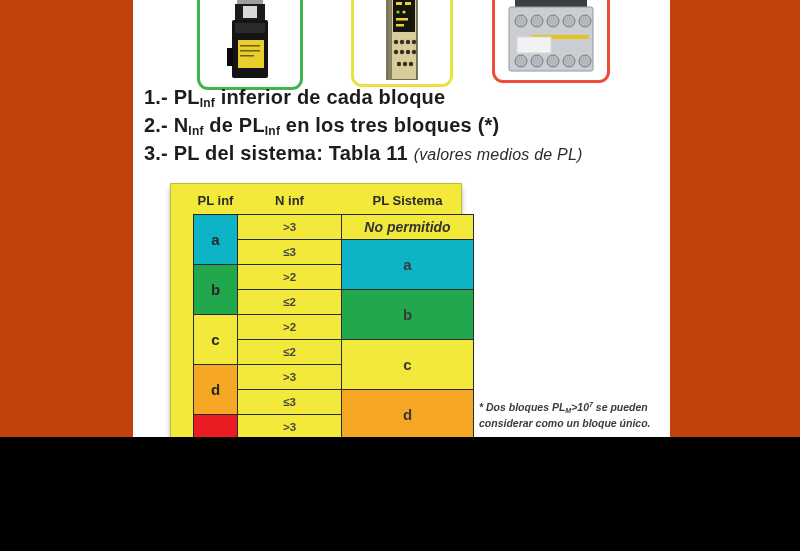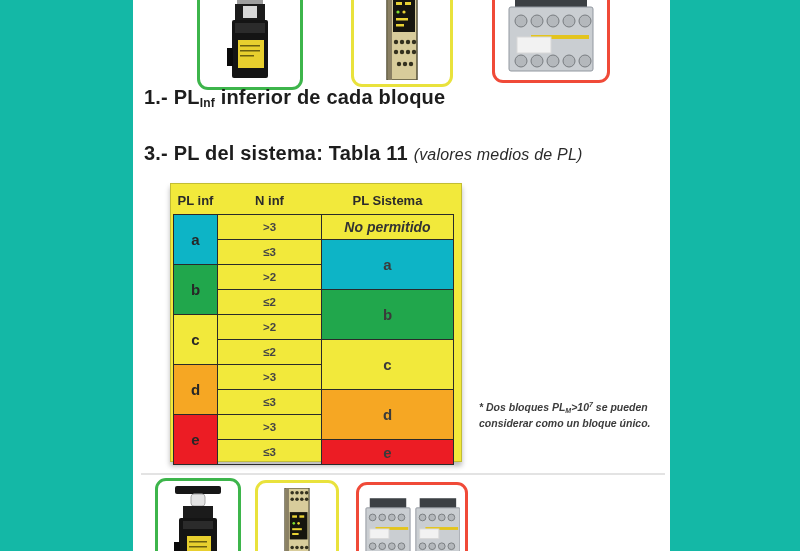--- a/index.html
+++ b/index.html
@@ -1,33 +1,33 @@
 <!DOCTYPE html>
 <html><head>
 <meta charset="utf-8">
 <style>
   html,body{margin:0;padding:0;background:#000;}
-  .stage{position:relative;width:800px;height:551px;background:#14b8a6;overflow:hidden;
+  .stage{position:relative;width:800px;height:437px;background:#c2410c;overflow:hidden;
          font-family:"Liberation Sans", sans-serif;}
   .content{position:absolute;left:133px;top:0;width:537px;height:551px;background:#fff;}
 
   
   .devbox{position:absolute;background:#fff;border:3px solid #888;border-radius:11px;}
   .devbox svg{position:absolute;left:50%;transform:translateX(-50%);}
 
   
   .step{position:absolute;left:11px;font-weight:bold;font-size:20px;color:#1d1d1d;
         letter-spacing:0.2px;white-space:nowrap;}
   .step .sub{font-size:12px;font-weight:bold;vertical-align:-3px;}
   .step .trailing-note{font-size:16px;font-weight:normal;font-style:italic;color:#2a2a2a;}
 
   
   .table-wrap{position:absolute;left:37px;top:183px;width:292px;height:279px;
               border:1px solid #c2bd35;box-shadow:0 4px 5px rgba(0,0,0,0.28);
-              box-sizing:border-box;padding:2px 6px 6px 2px;}
+              box-sizing:border-box;padding:2px 6px 6px 22px;}
   table.pl{border-collapse:collapse;table-layout:fixed;width:280px;}
   table.pl th{height:26px;font-size:13px;font-weight:bold;color:#2b2b2b;
               text-align:center;vertical-align:middle;border:none;}
   table.pl td{border:1px solid #2a2a2a;height:24px;text-align:center;
               vertical-align:middle;padding:0;}
   td.pl-cell{font-size:15px;font-weight:bold;color:#272727;}
   td.n-cell{font-size:11.5px;font-weight:bold;color:#454545;}
   td.sys-cell{font-size:15px;font-weight:bold;color:#3a3a3a;}
   td.noperm{font-size:14px;font-weight:bold;font-style:italic;color:#333;}
 
@@ -111,20 +111,23 @@
           <circle cx="32" cy="70" r="6" fill="#b4b8bc" stroke="#787c80"></circle>
           <circle cx="48" cy="70" r="6" fill="#b4b8bc" stroke="#787c80"></circle>
           <circle cx="64" cy="70" r="6" fill="#b4b8bc" stroke="#787c80"></circle>
           <circle cx="80" cy="70" r="6" fill="#b4b8bc" stroke="#787c80"></circle>
       </svg>
     </div>
 
     <div class="step" style="top:86px;">
       <span>1.- PL</span><span class="sub">Inf</span><span> inferior de cada bloque</span>
     </div>
+    <div class="step" style="top:114px;">
+      <span>2.- N</span><span class="sub">Inf</span><span> de PL</span><span class="sub">Inf</span><span> en los tres bloques (*)</span>
+    </div>
     <div class="step" style="top:142px;">
       <span>3.- PL del sistema: Tabla 11 </span><span class="trailing-note">(valores medios de PL)</span>
     </div>
 
     <div class="table-wrap" style="background-color: rgb(242, 233, 59);">
       <table class="pl">
         <colgroup>
             <col style="width:44px">
             <col style="width:104px">
             <col style="width:132px">

